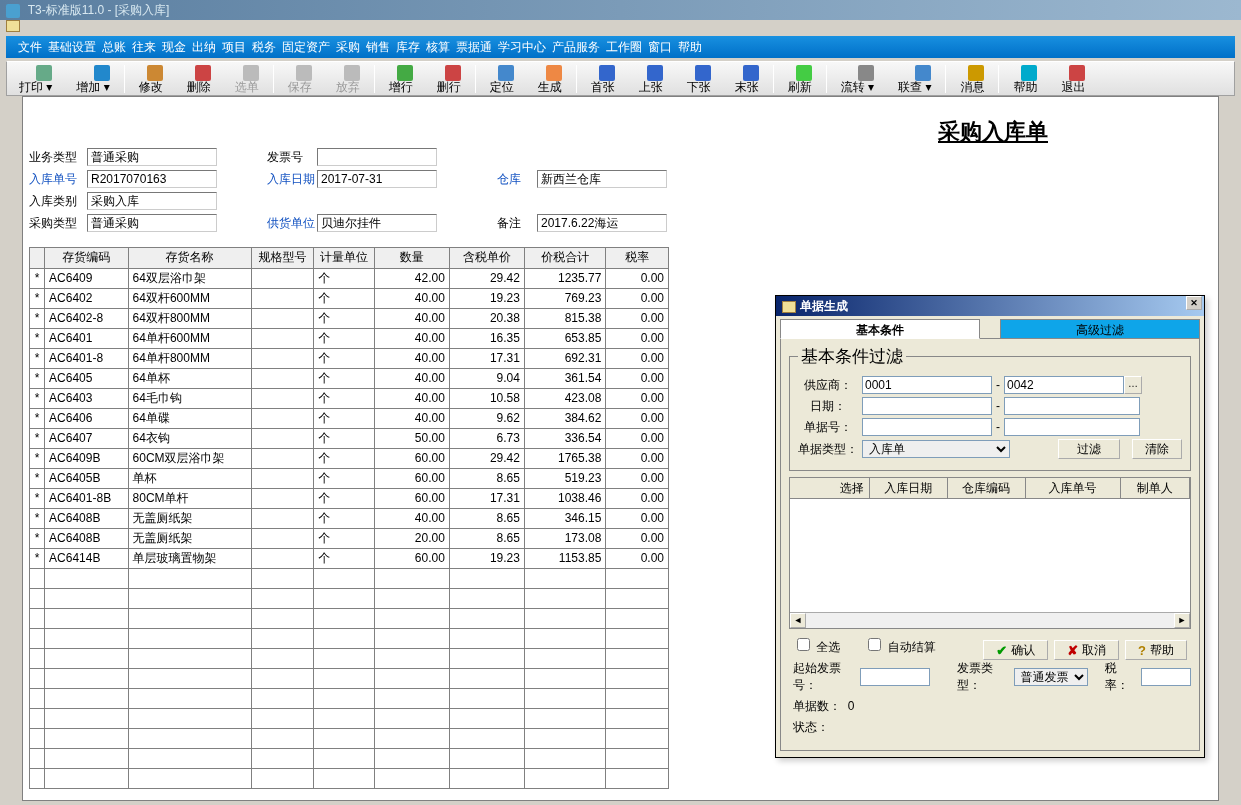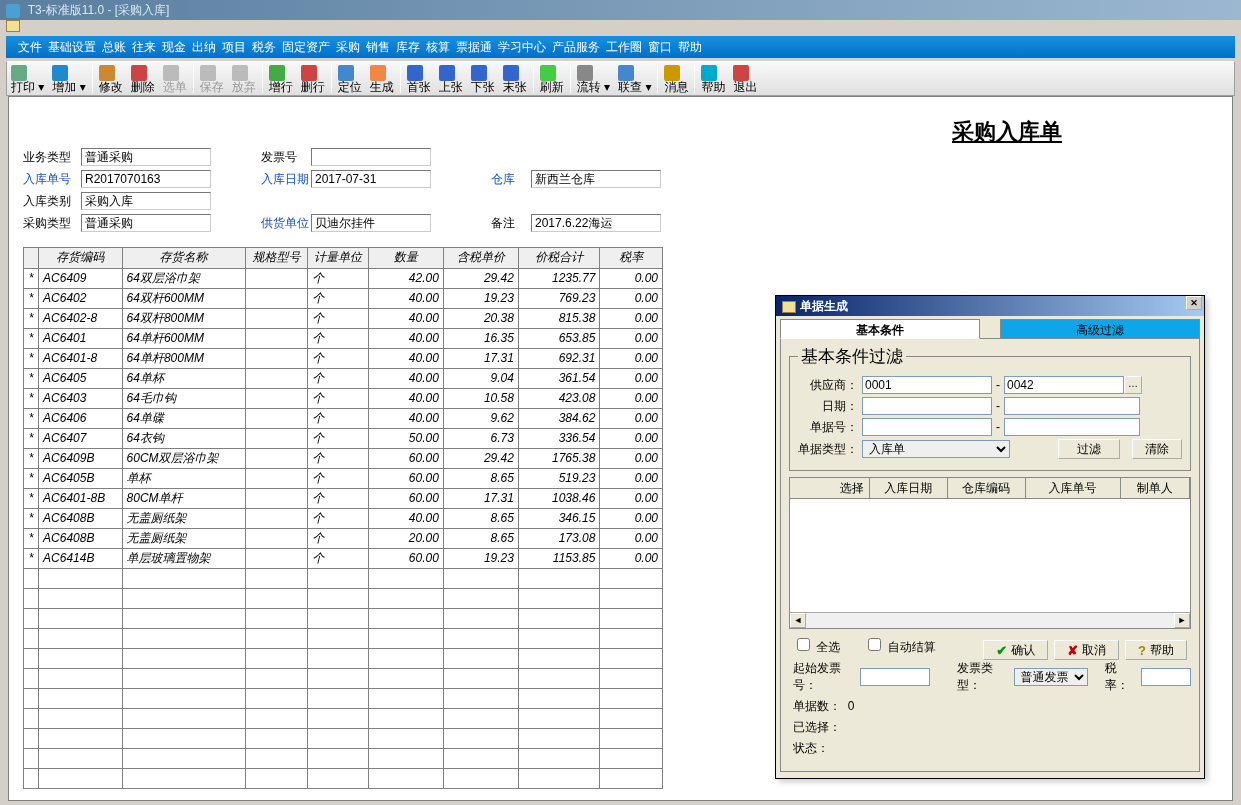--- a/index.html
+++ b/index.html
@@ -8,59 +8,59 @@
   .title-bar { background: linear-gradient(to right, #5a7ea0, #9cb8d0); height: 20px; line-height: 20px; padding-left: 6px; color: #d8e8f0; font-size: 13px; }
   .title-bar .icon { display: inline-block; width: 14px; height: 14px; background: #4aa0d0; border-radius: 2px; vertical-align: middle; margin-right: 4px; }
   
   .file-icon-row { background: #d4d0c8; height: 16px; padding-left: 6px; }
   .file-icon-row span { display: inline-block; width: 14px; height: 12px; background: #f0e098; border: 1px solid #a08040; }
   
   .menu-bar { background: linear-gradient(to bottom, #1890e0, #0070c8); height: 22px; line-height: 22px; padding-left: 12px; color: #fff; font-size: 13px; margin: 0 6px; }
   .menu-bar span { margin-right: 6px; cursor: pointer; }
   
   .toolbar { background: linear-gradient(to bottom, #f8f8f8, #e0e0e0); border: 1px solid #a0a0a0; border-top: 1px solid #fff; height: 35px; margin: 3px 6px 0 6px; display: flex; align-items: center; }
-  .tb-item { display: flex; flex-direction: column; align-items: flex-start; padding: 1px 4px; cursor: pointer; min-width: 26px; }
+  .tb-item { display: flex; flex-direction: column; align-items: flex-end; padding: 1px 12px; cursor: pointer; min-width: 26px; }
   .tb-ico { width: 16px; height: 16px; display: block; }
   .tb-lbl { font-size: 12px; color: #000; line-height: 12px; }
   .tb-sep { width: 1px; height: 28px; background: #b0b0b0; margin: 0 2px; border-right: 1px solid #fff; }
   .tb-item.disabled .tb-lbl { color: #9a9a9a; }
   
-  .content-white { background: #fff; margin: 0 8px; border: 1px solid #808080; height: calc(805px - 100px); padding: 10px 14px; position: relative; }
+  .content-white { background: #fff; margin: 0 22px; border: 1px solid #808080; height: calc(805px - 100px); padding: 10px 6px; position: relative; }
   
   .doc-title { text-align: right; font-family: "SimSun"; font-size: 22px; font-weight: bold; text-decoration: underline; position: absolute; right: 170px; top: 20px; }
   
   .form-area { margin-top: 40px; margin-left: 0px; }
   .form-row { display: flex; margin-bottom: 2px; height: 20px; align-items: center; }
   .form-label { width: 58px; text-align: left; font-size: 12px; }
   .form-label.blue { color: #1050c0; }
   .form-input { border: 1px inset #ccc; background: #fff; height: 18px; padding: 0 3px; font-size: 12px; }
   
   .grid { margin-top: 14px; border: 1px solid #808080; border-right: none; border-bottom: none; }
-  .grid table { border-collapse: collapse; width: 100%; font-style: italic; }
+  .grid table { border-collapse: collapse; width: 100%; }
   .grid th, .grid td { border-right: 1px solid #808080; border-bottom: 1px solid #808080; height: 20px; padding: 0 4px; font-size: 12px; background: #fff; }
   .grid th { background: #efefef; font-weight: normal; text-align: center; }
   .grid td.num { text-align: right; }
   .grid td.ast { text-align: center; width: 14px; }
   .grid .empty-row td { height: 20px; }
   
   
   .dialog { position: absolute; left: 775px; top: 295px; width: 430px; background: #ece9d8; border: 1px solid #000; box-shadow: 3px 3px 6px rgba(0,0,0,0.2); }
   .dlg-title { background: linear-gradient(to right, #08246b, #a6caf0); color: #fff; font-weight: bold; height: 20px; line-height: 20px; padding-left: 6px; display: flex; justify-content: space-between; padding-right: 2px; }
   .dlg-title .tit-ico { display: inline-block; width: 14px; height: 12px; background: #f0e098; border: 1px solid #a08040; vertical-align: middle; margin-right: 4px; }
   .dlg-close { background: #d4d0c8; border: 1px outset #fff; width: 16px; height: 14px; text-align: center; font-family: Arial; font-size: 9px; line-height: 12px; cursor: pointer; color: #000; }
   
   .dlg-tabs { display: flex; margin-top: 3px; padding: 0 4px; gap: 20px; }
   .dlg-tab { flex: 1; text-align: center; height: 20px; line-height: 20px; border: 1px solid #888; background: #0ea5e9; cursor: pointer; }
   .dlg-tab.active { background: #fff; border-bottom-color: #fff; font-weight: bold; position: relative; z-index: 1; }
   
   .dlg-frame { border: 1px solid #888; margin: -1px 4px 6px 4px; padding: 6px 8px 10px 8px; background: #ece9d8; }
   .dlg-fieldset { border: 1px solid #888; margin: 0 0 6px 0; padding: 8px; }
   .dlg-fieldset legend { font-size: 17px; padding: 0 3px; }
   .dlg-fr { display: flex; align-items: center; margin-bottom: 3px; }
-  .dlg-fr label { width: 60px; text-align: right; margin-right: 4px; }
+  .dlg-fr label { width: 60px; text-align: center; margin-right: 4px; }
   .dlg-fr input[type="text"], .dlg-fr select { border: 1px solid #7f9db9; height: 18px; font-size: 12px; padding: 0 2px; }
   .dash { margin: 0 4px; }
   .dlg-fr .lookup { background: #ece9d8; border: 1px outset #fff; width: 18px; height: 18px; text-align: center; line-height: 14px; cursor: pointer; font-size: 10px; }
   .dlg-btn { background: #ece9d8; border: 1px outset #fff; height: 20px; padding: 8px 12px; cursor: pointer; display: inline-flex; align-items: center; gap: 4px; }
   
   .result-head { display: flex; border: 1px solid #888; background: #ece9d8; }
   .result-head div { border-right: 1px solid #888; text-align: center; height: 20px; line-height: 20px; }
   .result-body { border: 1px solid #888; border-top: none; height: 130px; background: #fff; position: relative; }
   .scrollbar-h { position: absolute; bottom: 0; left: 0; right: 0; height: 16px; background: #ece9d8; border-top: 1px solid #aaa; display: flex; }
   .scrollbar-h .arrow { width: 16px; height: 15px; background: #ece9d8; border: 1px outset #fff; text-align: center; font-size: 9px; line-height: 12px; cursor: pointer; }
@@ -610,16 +610,15 @@
       <span>起始发票号：</span>
       <input type="text" style="width: 70px;">
       <span style="width:18px"></span>
       <span>发票类型：</span>
       <select style="width:78px"><option>普通发票</option></select>
       <span style="width:6px"></span>
       <span>税率：</span>
       <input type="text" style="width: 50px;">
     </div>
     <div class="dlg-info"><span>单据数：</span>&nbsp;&nbsp;<span>0</span></div>
-    <div class="dlg-info"><span>已选择：</span></div>
     <div class="dlg-info"><span>状态：</span></div>
   </div>
 </div>
 
 </body></html>

